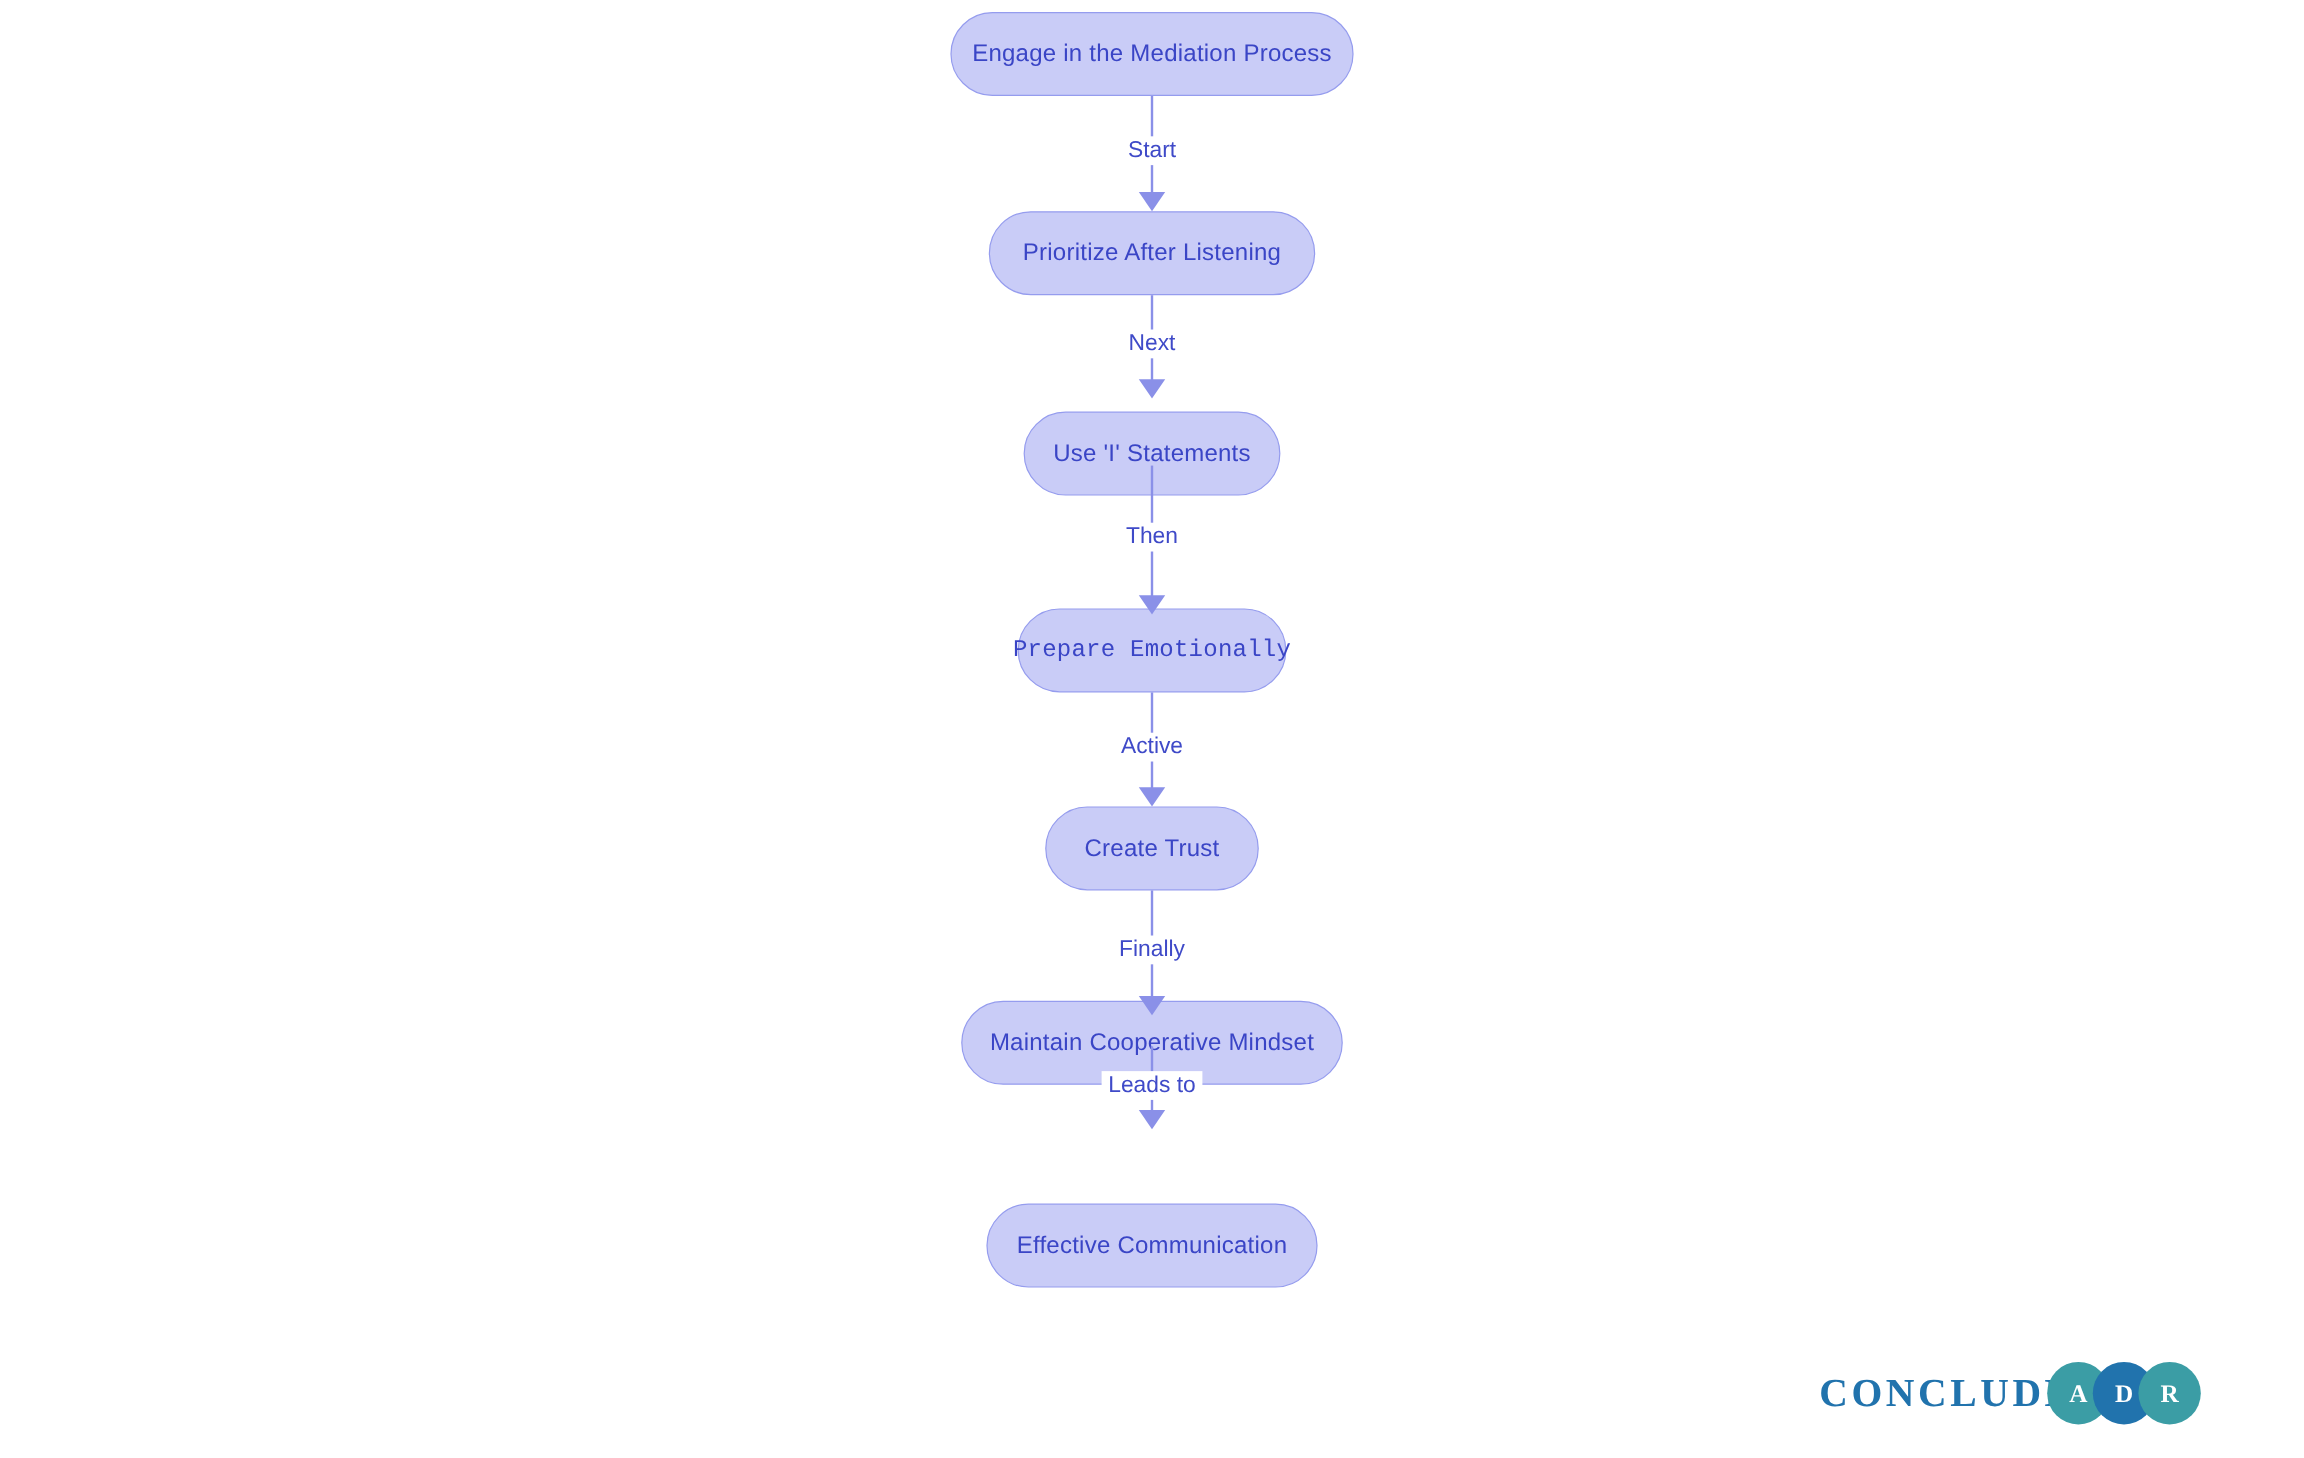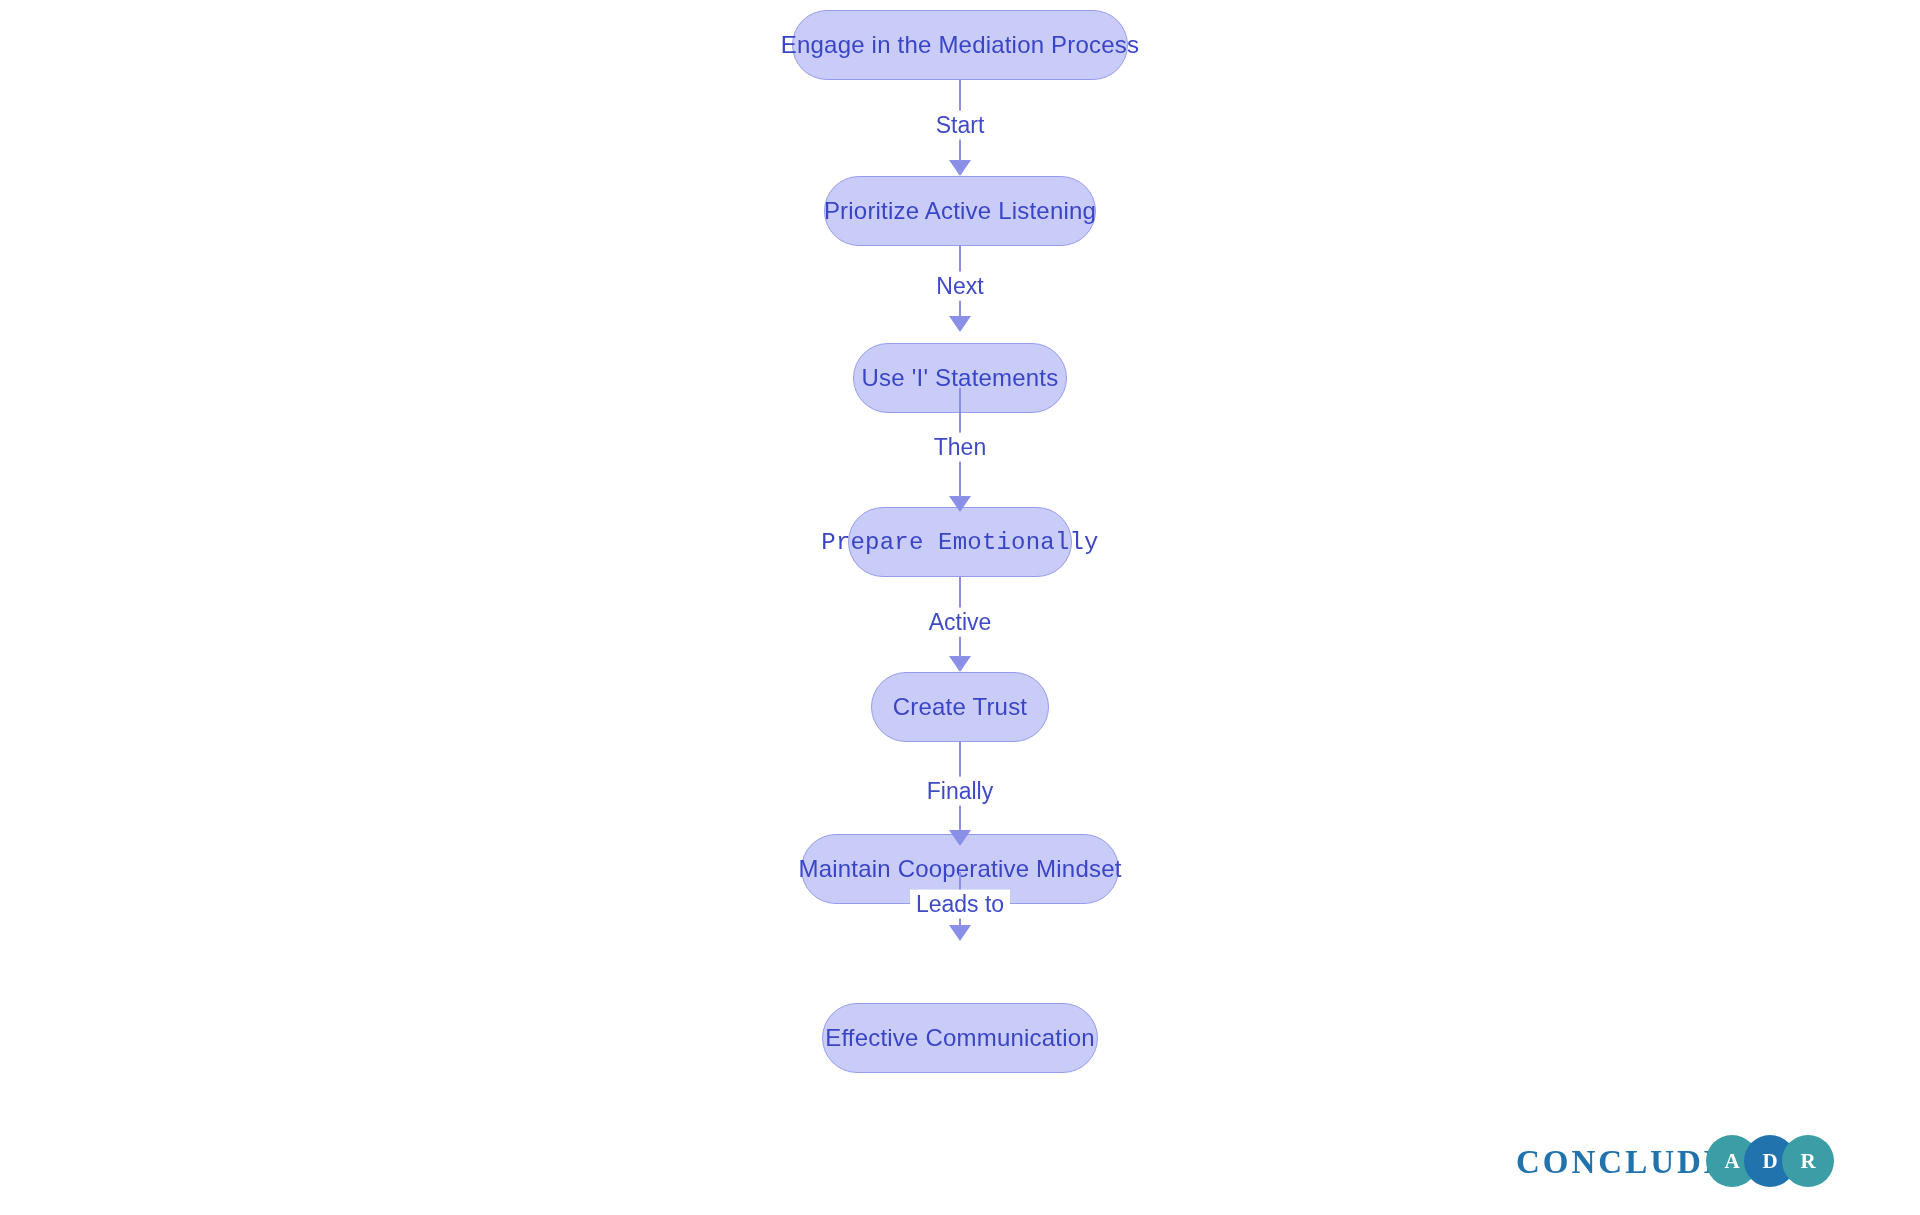--- a/index.html
+++ b/index.html
@@ -20,21 +20,21 @@
     position: absolute;
     height: 70px;
     box-sizing: border-box;
     border-radius: 35px;
     background: var(--node-fill, #c9ccf7);
     border: 1.5px solid var(--node-border, #959cee);
     color: var(--node-text, #3a45c6);
     display: flex;
     align-items: center;
     justify-content: center;
-    font-size: 24px;
+    font-size: 20px;
     letter-spacing: 0.2px;
     white-space: nowrap;
   }
   .n1 { left: 792px; top: 10px;   width: 336px; }
   .n2 { left: 824px; top: 176px;  width: 272px; }
   .n3 { left: 853px; top: 327px;  width: 214px; margin-top: 16px; }
   .n4 { left: 848px; top: 507px;  width: 224px; font-family: Liberation Mono, monospace; }
   .n5 { left: 871px; top: 672px;  width: 178px; }
   .n6 { left: 801px; top: 834px;  width: 318px; text-align: right; }
   .n7 { left: 822px; top: 1003px; width: 276px; }
@@ -76,21 +76,21 @@
     right: 0;
     top: 50%;
     transform: translateY(-60%);
     text-align: center;
   }
   .edge .label span {
     display: inline-block;
     background: #ffffff;
     padding: 1px 6px;
     color: var(--edge-label, #3f4ac8);
-    font-size: 23px;
+    font-size: 19px;
   }
 
   
   .logo-word {
     position: absolute;
     left: 1516px;
     top: 1146px;
     font-family: "Liberation Serif", serif;
     font-weight: bold;
     font-size: 33px;
@@ -115,21 +115,21 @@
   .badge-a { left: 1706px; background: var(--badge-teal, #3b9da5); z-index: 1; }
   .badge-d { left: 1744px; background: var(--badge-blue, #2173ad); z-index: 2; }
   .badge-r { left: 1782px; background: var(--badge-teal, #3b9da5); z-index: 3; }
 </style>
 </head>
 <body style="--node-fill: #c9ccf7; --node-border: #959cee; --node-text: #3a45c6; --edge-line: #8a90e8; --edge-label: #3f4ac8; --logo-blue: #2173ad; --badge-teal: #3b9da5; --badge-blue: #2173ad; --badge-text: #ffffff;">
 
 <div>
 
   <div class="node n1">Engage in the Mediation Process</div>
-  <div class="node n2">Prioritize Active Listening</div>
+  <div class="node n2">Prioritize After Listening</div>
   <div class="node n3">Use 'I' Statements</div>
   <div class="node n4">Prepare Emotionally</div>
   <div class="node n5">Create Trust</div>
   <div class="node n6">Maintain Cooperative Mindset</div>
   <div class="node n7">Effective Communication</div>
 
   <div class="edge e1">
     <div class="line"></div>
     <div class="arrow"></div>
     <div class="label"><span>Start</span></div>

